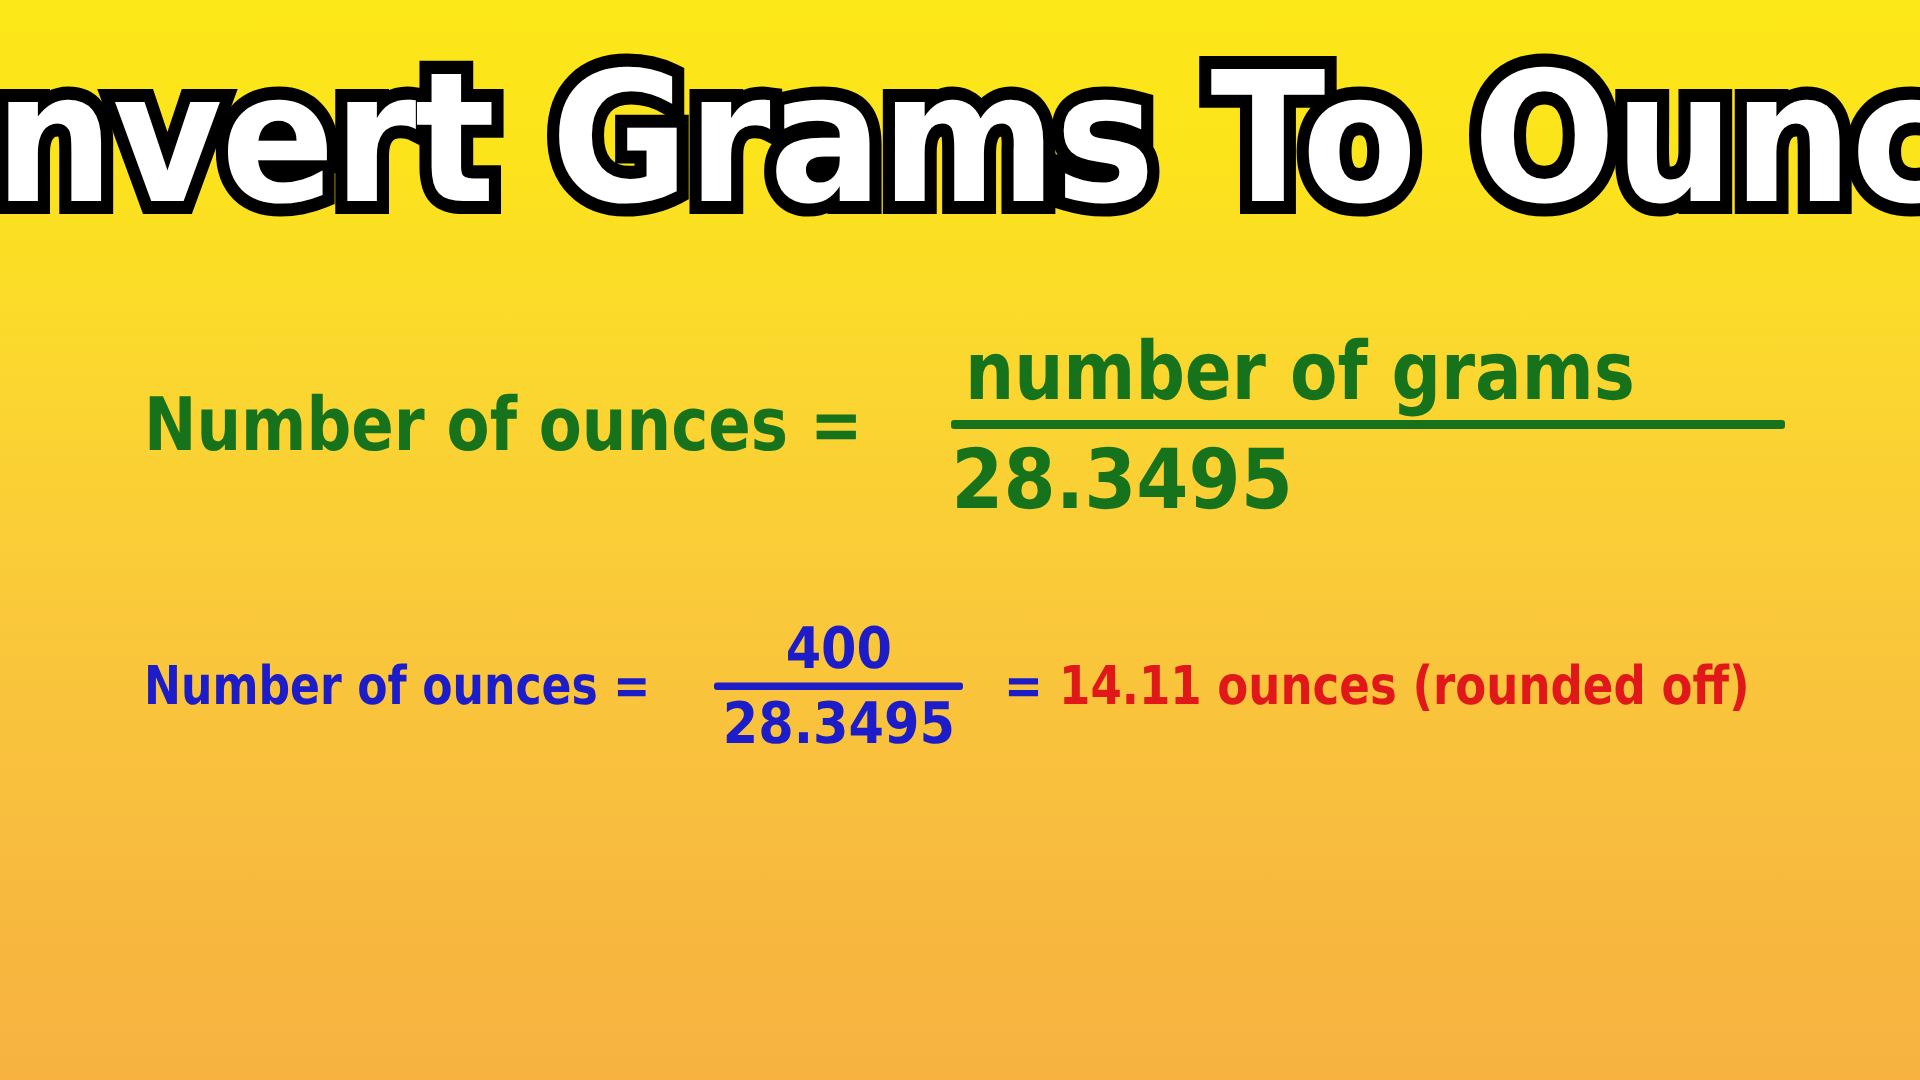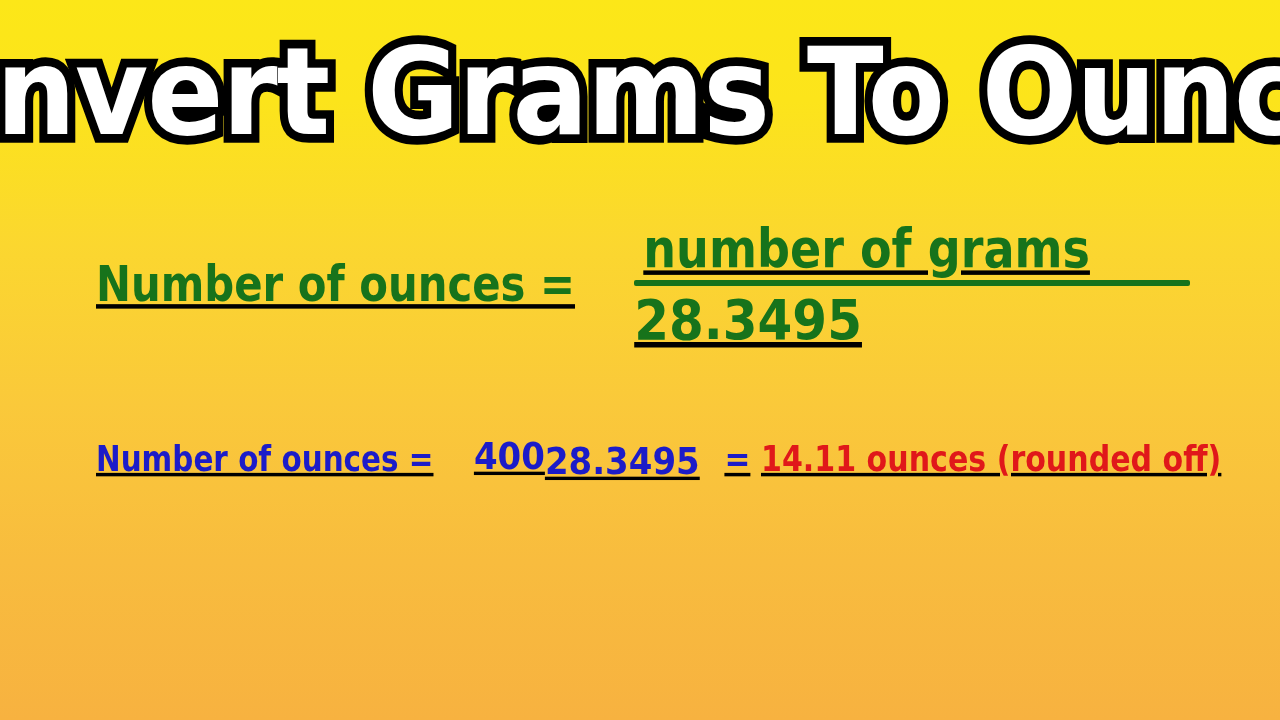--- a/index.html
+++ b/index.html
@@ -55,21 +55,20 @@
        4px 4px 0 #000, -4px 4px 0 #000, 4px -4px 0 #000, -4px -4px 0 #000,
        0 5px 0 #000, 0 -5px 0 #000, 5px 0 0 #000, -5px 0 0 #000;
   }
 
   
   .mathrow {
     position: absolute;
     display: flex;
     align-items: center;
     white-space: nowrap;
-    text-decoration: underline;
   }
   .lbl {
     font-family: "DejaVu Sans", sans-serif;
     font-weight: bold;
     line-height: 1;
     white-space: nowrap;
   }
 
   
   #formula-green {
@@ -122,21 +121,21 @@
   }
   #blue-label {
     color: #1C1CC8;
     font-size: 31px;
     transform: scaleX(0.95) scaleY(1.15);
     transform-origin: left center;
     margin-right: 24px;
   }
   #blue-fraction {
     display: flex;
-    flex-direction: row;
+    flex-direction: column;
     align-items: center;
     justify-content: center;
     min-width: 168px;
   }
   #blue-numerator {
     color: #1C1CC8;
     font-size: 34px;
     transform: scaleY(1.12);
     margin-bottom: 5px;
   }

